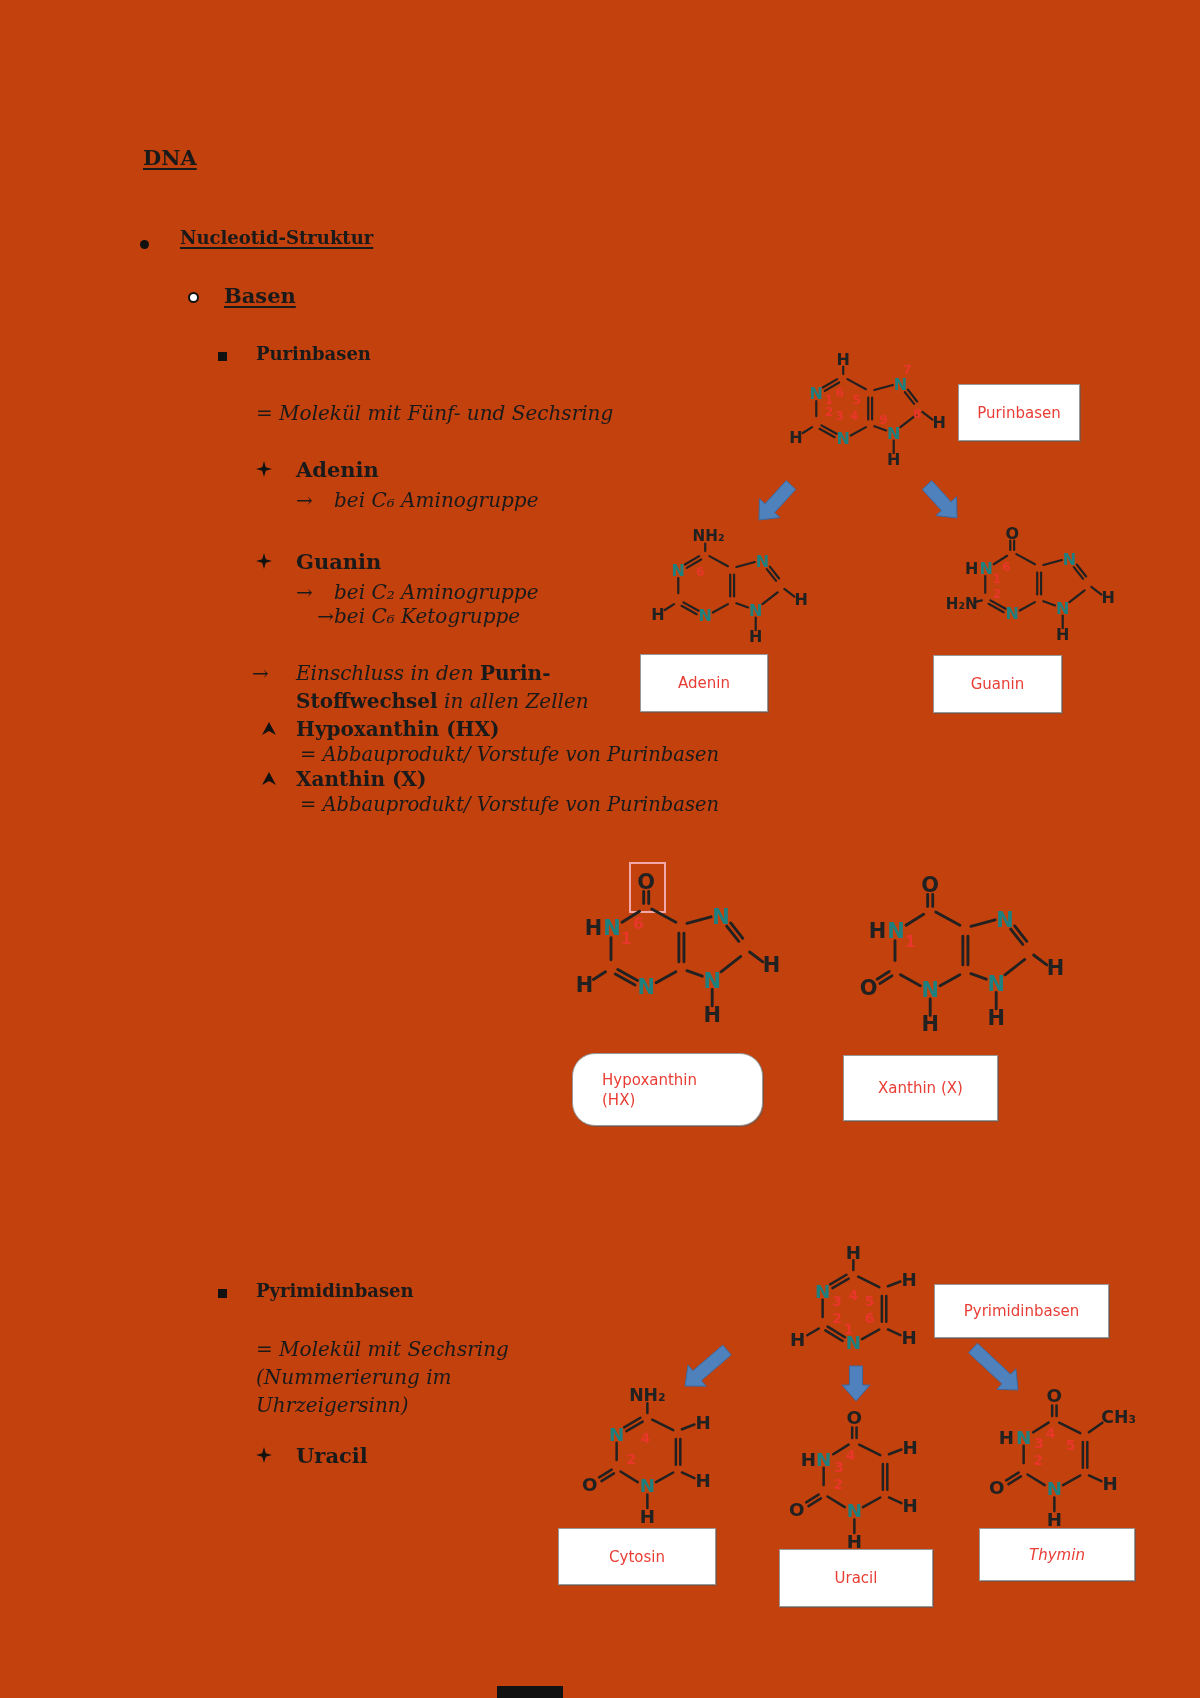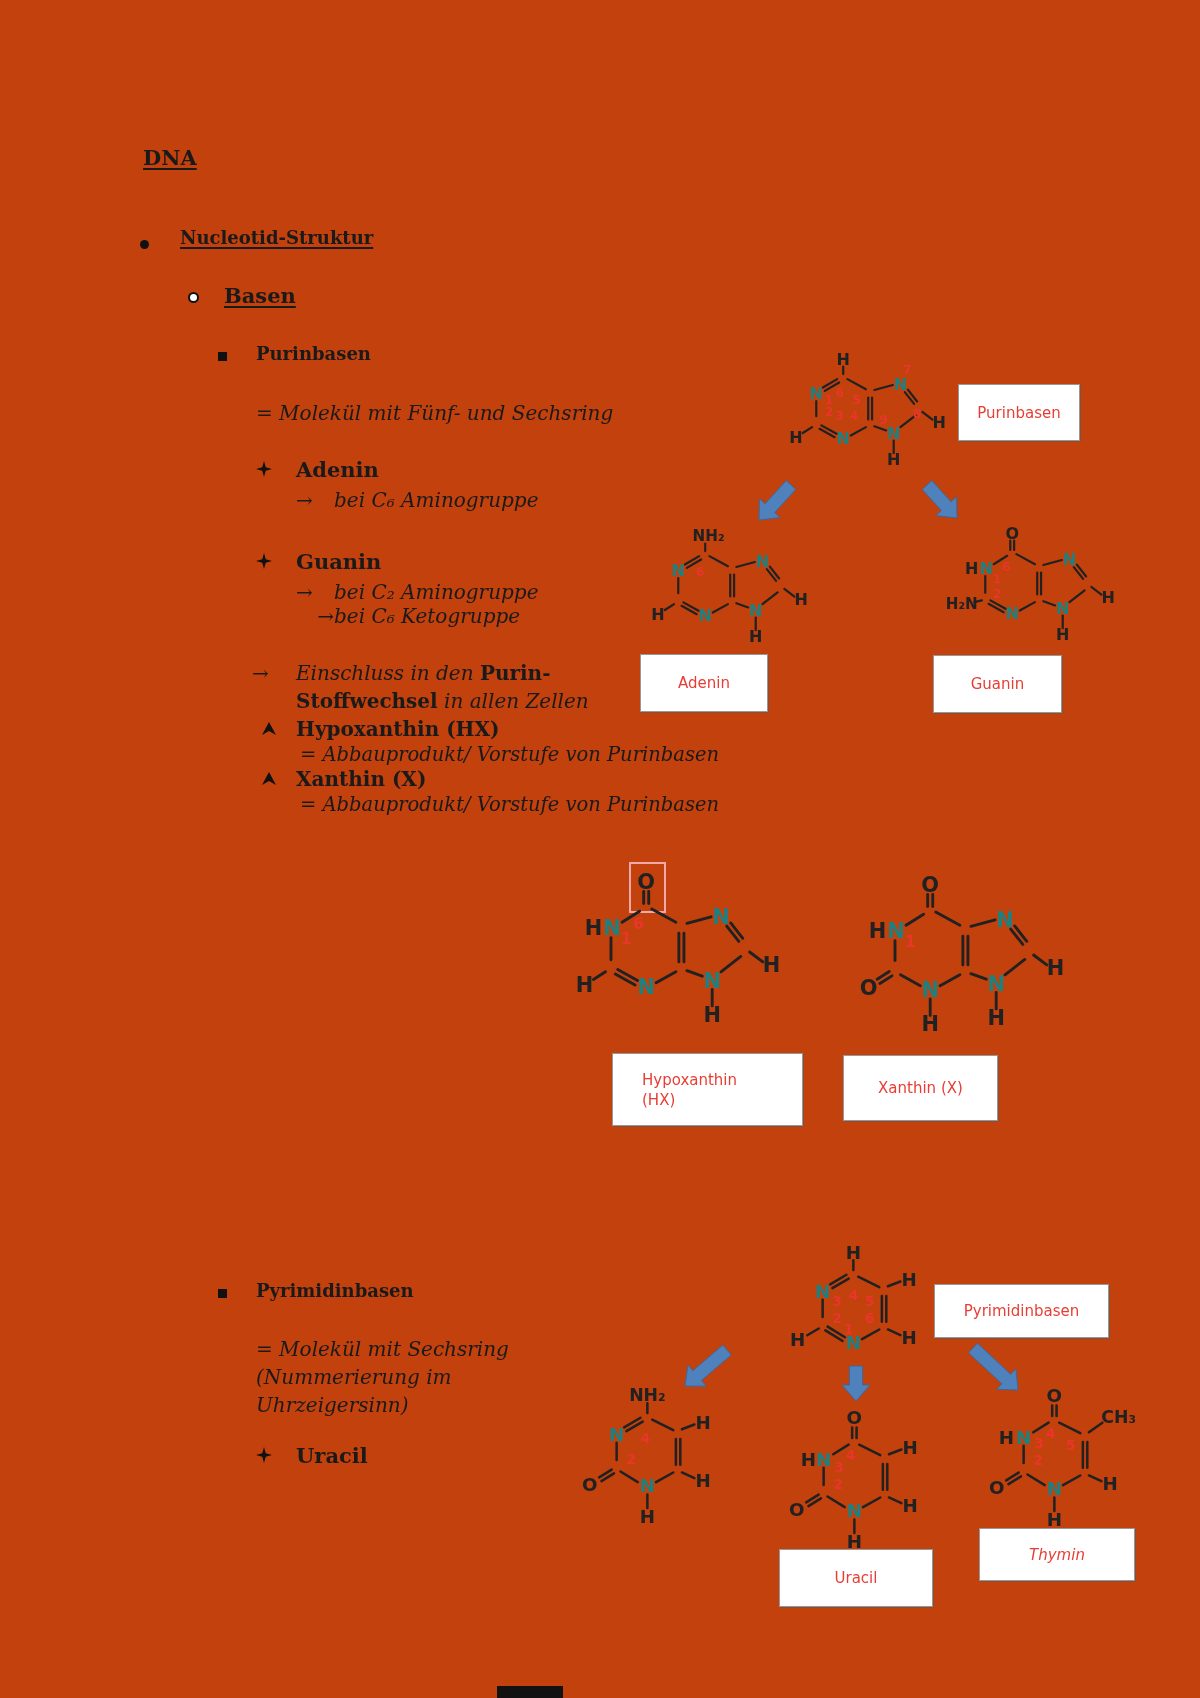--- a/index.html
+++ b/index.html
@@ -73,26 +73,27 @@
   <div class="ln it fs20" style="left:256px;top:1338px;">= Molekül mit Sechsring</div>
   <div class="ln it fs20" style="left:256px;top:1366px;">(Nummerierung im</div>
   <div class="ln it fs20" style="left:256px;top:1394px;">Uhrzeigersinn)</div>
 
   <div class="star4" style="left:256px;top:1447px;"></div>
   <div class="ln b fs21" style="left:296px;top:1444px;">Uracil</div>
 
   <div class="figbox" style="left:958px;top:384px;width:120px;height:55px;">Purinbasen</div>
   <div class="figbox" style="left:640px;top:654px;width:126px;height:56px;">Adenin</div>
   <div class="figbox" style="left:933px;top:655px;width:127px;height:56px;">Guanin</div>
-  <div class="figbox twoline" style="left:612px;top:1053px;width:160px;height:71px;">
+  <div class="figbox twoline" style="left:572px;top:1053px;width:160px;height:71px;border-radius:23px;">
     <span>Hypoxanthin</span>
     <span>(HX)</span>
   </div>
   <div class="figbox" style="left:843px;top:1055px;width:153px;height:64px;">Xanthin (X)</div>
   <div class="figbox" style="left:934px;top:1284px;width:173px;height:52px;">Pyrimidinbasen</div>
+  <div class="figbox" style="left:558px;top:1528px;width:156px;height:55px;">Cytosin</div>
   <div class="figbox" style="left:779px;top:1549px;width:152px;height:56px;">Uracil</div>
   <div class="figbox" style="left:979px;top:1528px;width:154px;height:51px;font-style:italic;">Thymin</div>
 
   <div class="highlight" style="left:629px;top:862px;width:33px;height:47px;"></div>
 
   <div class="fragment" style="left:497px;top:1686px;width:66px;height:12px;"></div>
 
 <svg viewBox="0 0 190 170" width="159.98" height="143.14" style="left: 791px; top: 353px;">
       <line x1="57.16614629109581" y1="34.98244869486287" x2="40.16614629109581" y2="44.98244869486287" stroke="#212121" stroke-width="2.6" stroke-linecap="round"></line>
       <line x1="54.83385370890419" y1="31.01755130513713" x2="37.83385370890419" y2="41.01755130513713" stroke="#212121" stroke-width="2.6" stroke-linecap="round"></line>

